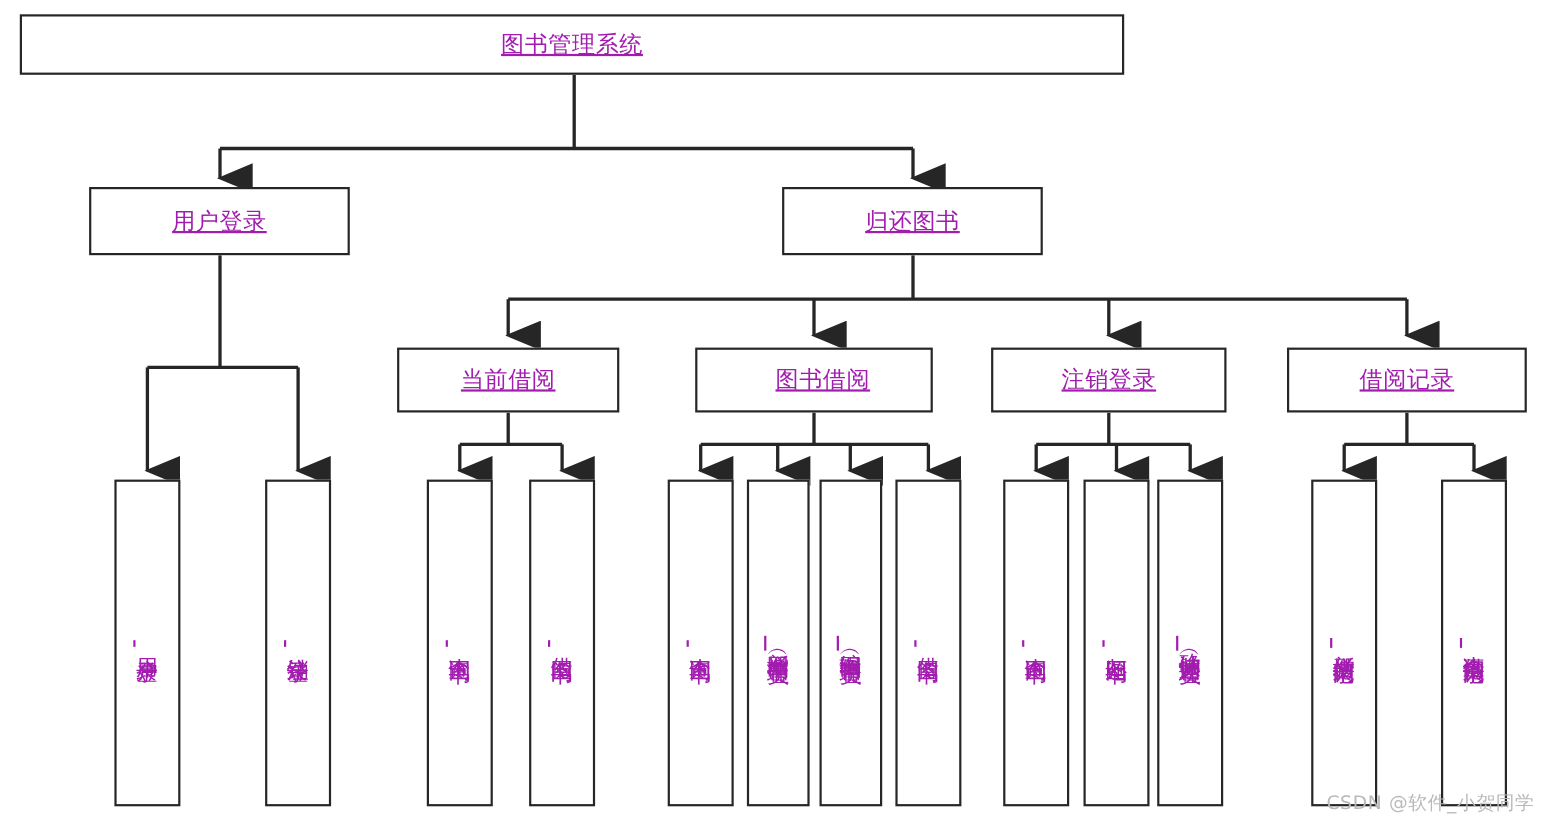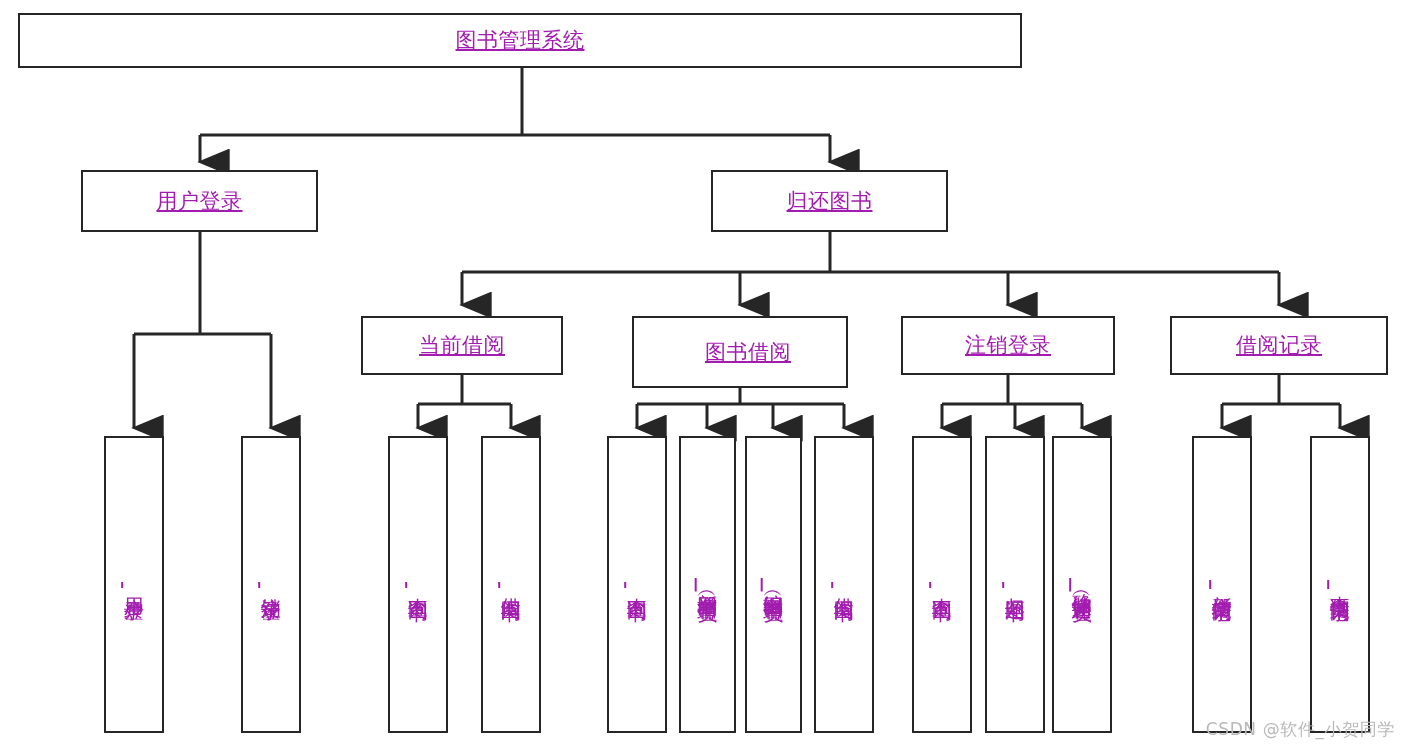--- a/index.html
+++ b/index.html
@@ -138,21 +138,21 @@
   <div class="node" style="left:81px; top:170px; width:237px; height:62px;">
     <span class="node-label">用户登录</span>
   </div>
   <div class="node" style="left:711px; top:170px; width:237px; height:62px;">
     <span class="node-label">归还图书</span>
   </div>
 
   <div class="node" style="left:361px; top:316px; width:202px; height:59px;">
     <span class="node-label">当前借阅</span>
   </div>
-  <div class="node" style="left:632px; top:316px; width:216px; height:72px;padding-left:16px;">
+  <div class="node" style="left:632px; top:316px; width:216px; height:59px;padding-left:16px;">
     <span class="node-label">图书借阅</span>
   </div>
   <div class="node" style="left:901px; top:316px; width:214px; height:59px;">
     <span class="node-label">注销登录</span>
   </div>
   <div class="node" style="left:1170px; top:316px; width:218px; height:59px;">
     <span class="node-label">借阅记录</span>
   </div>
 
   <div class="node vertical" style="left:104px; top:436px; width:60px; height:297px;">

